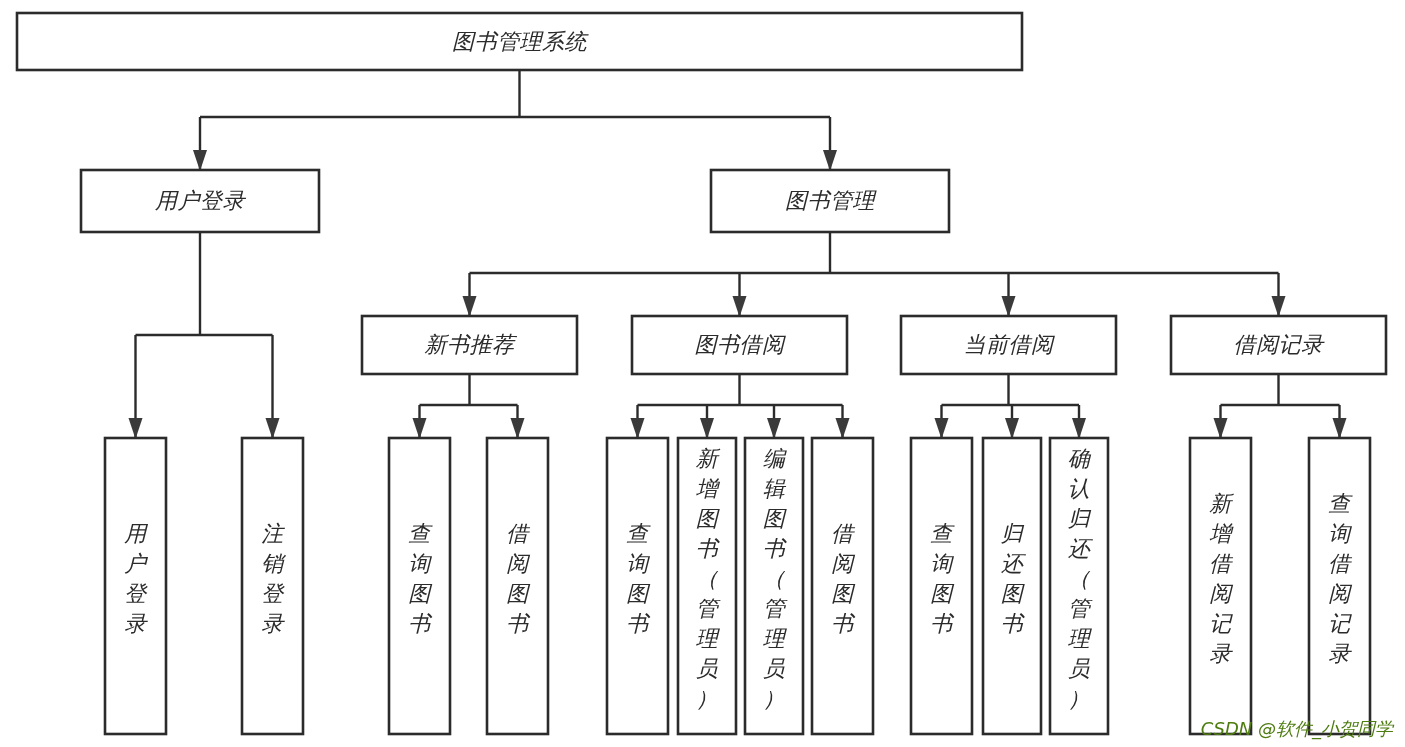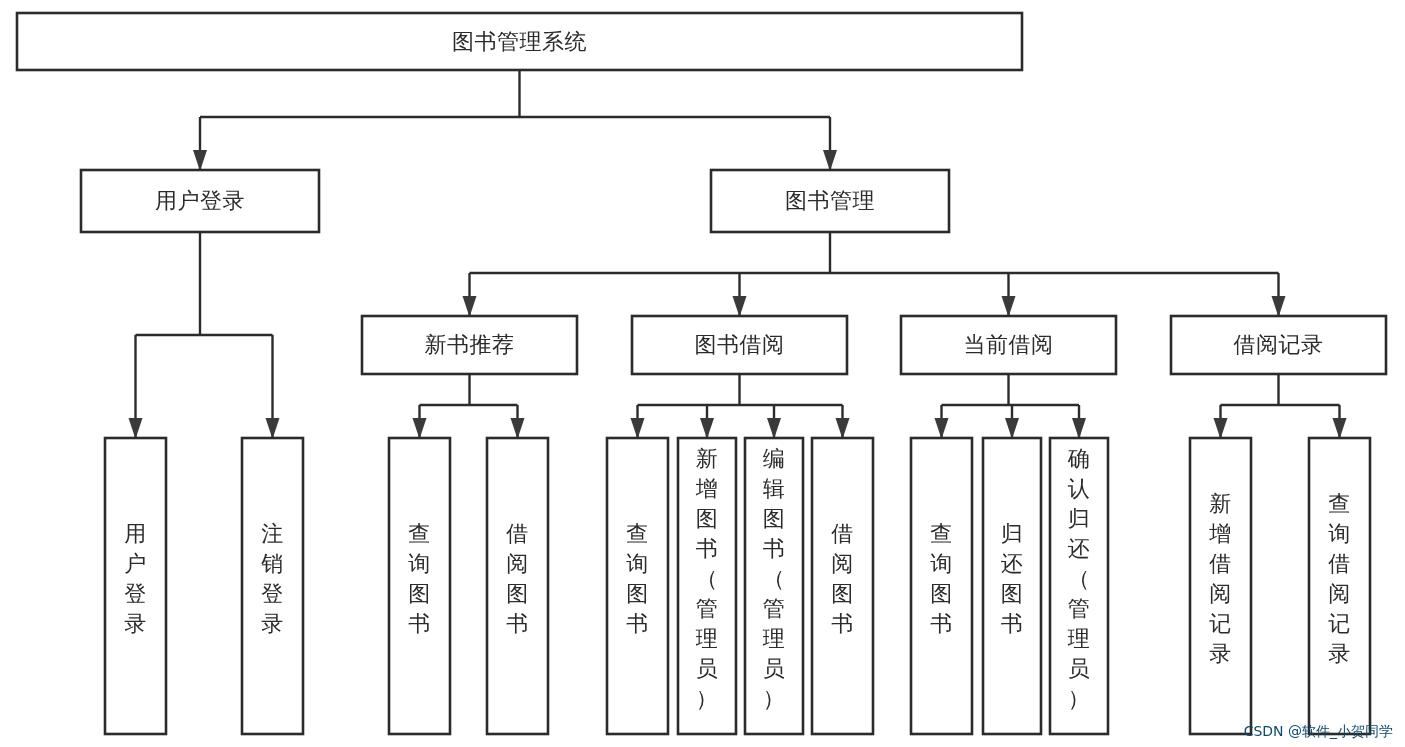--- a/index.html
+++ b/index.html
@@ -12,20 +12,21 @@
     width: 1405px;
     height: 747px;
     font-family: "DejaVu Sans", "Liberation Sans", sans-serif;
     overflow: hidden;
     position: relative;
   }
   #diagram-root {
     position: relative;
     width: 1405px;
     height: 747px;
+    font-style: italic;
   }
   svg.canvas {
     position: absolute;
     top: 0;
     left: 0;
     width: 1405px;
     height: 747px;
   }
   .node-rect {
     fill: #ffffff;
@@ -56,22 +57,22 @@
     font-size: 22px;
     fill: #2b2b2b;
     text-anchor: middle;
     letter-spacing: 0.5px;
   }
   .watermark {
     position: absolute;
     right: 12px;
     bottom: 6px;
     font-family: "DejaVu Sans", "Liberation Sans", sans-serif;
-    font-size: 14px;
-    color: #0c4a6e;
+    font-size: 18px;
+    color: #4d7c0f;
     white-space: nowrap;
     user-select: none;
   }
 </style>
 </head>
 <body>
 
 <div id="diagram-root">
 
   <svg class="canvas" viewBox="0 0 1405 747" xmlns="http://www.w3.org/2000/svg">

